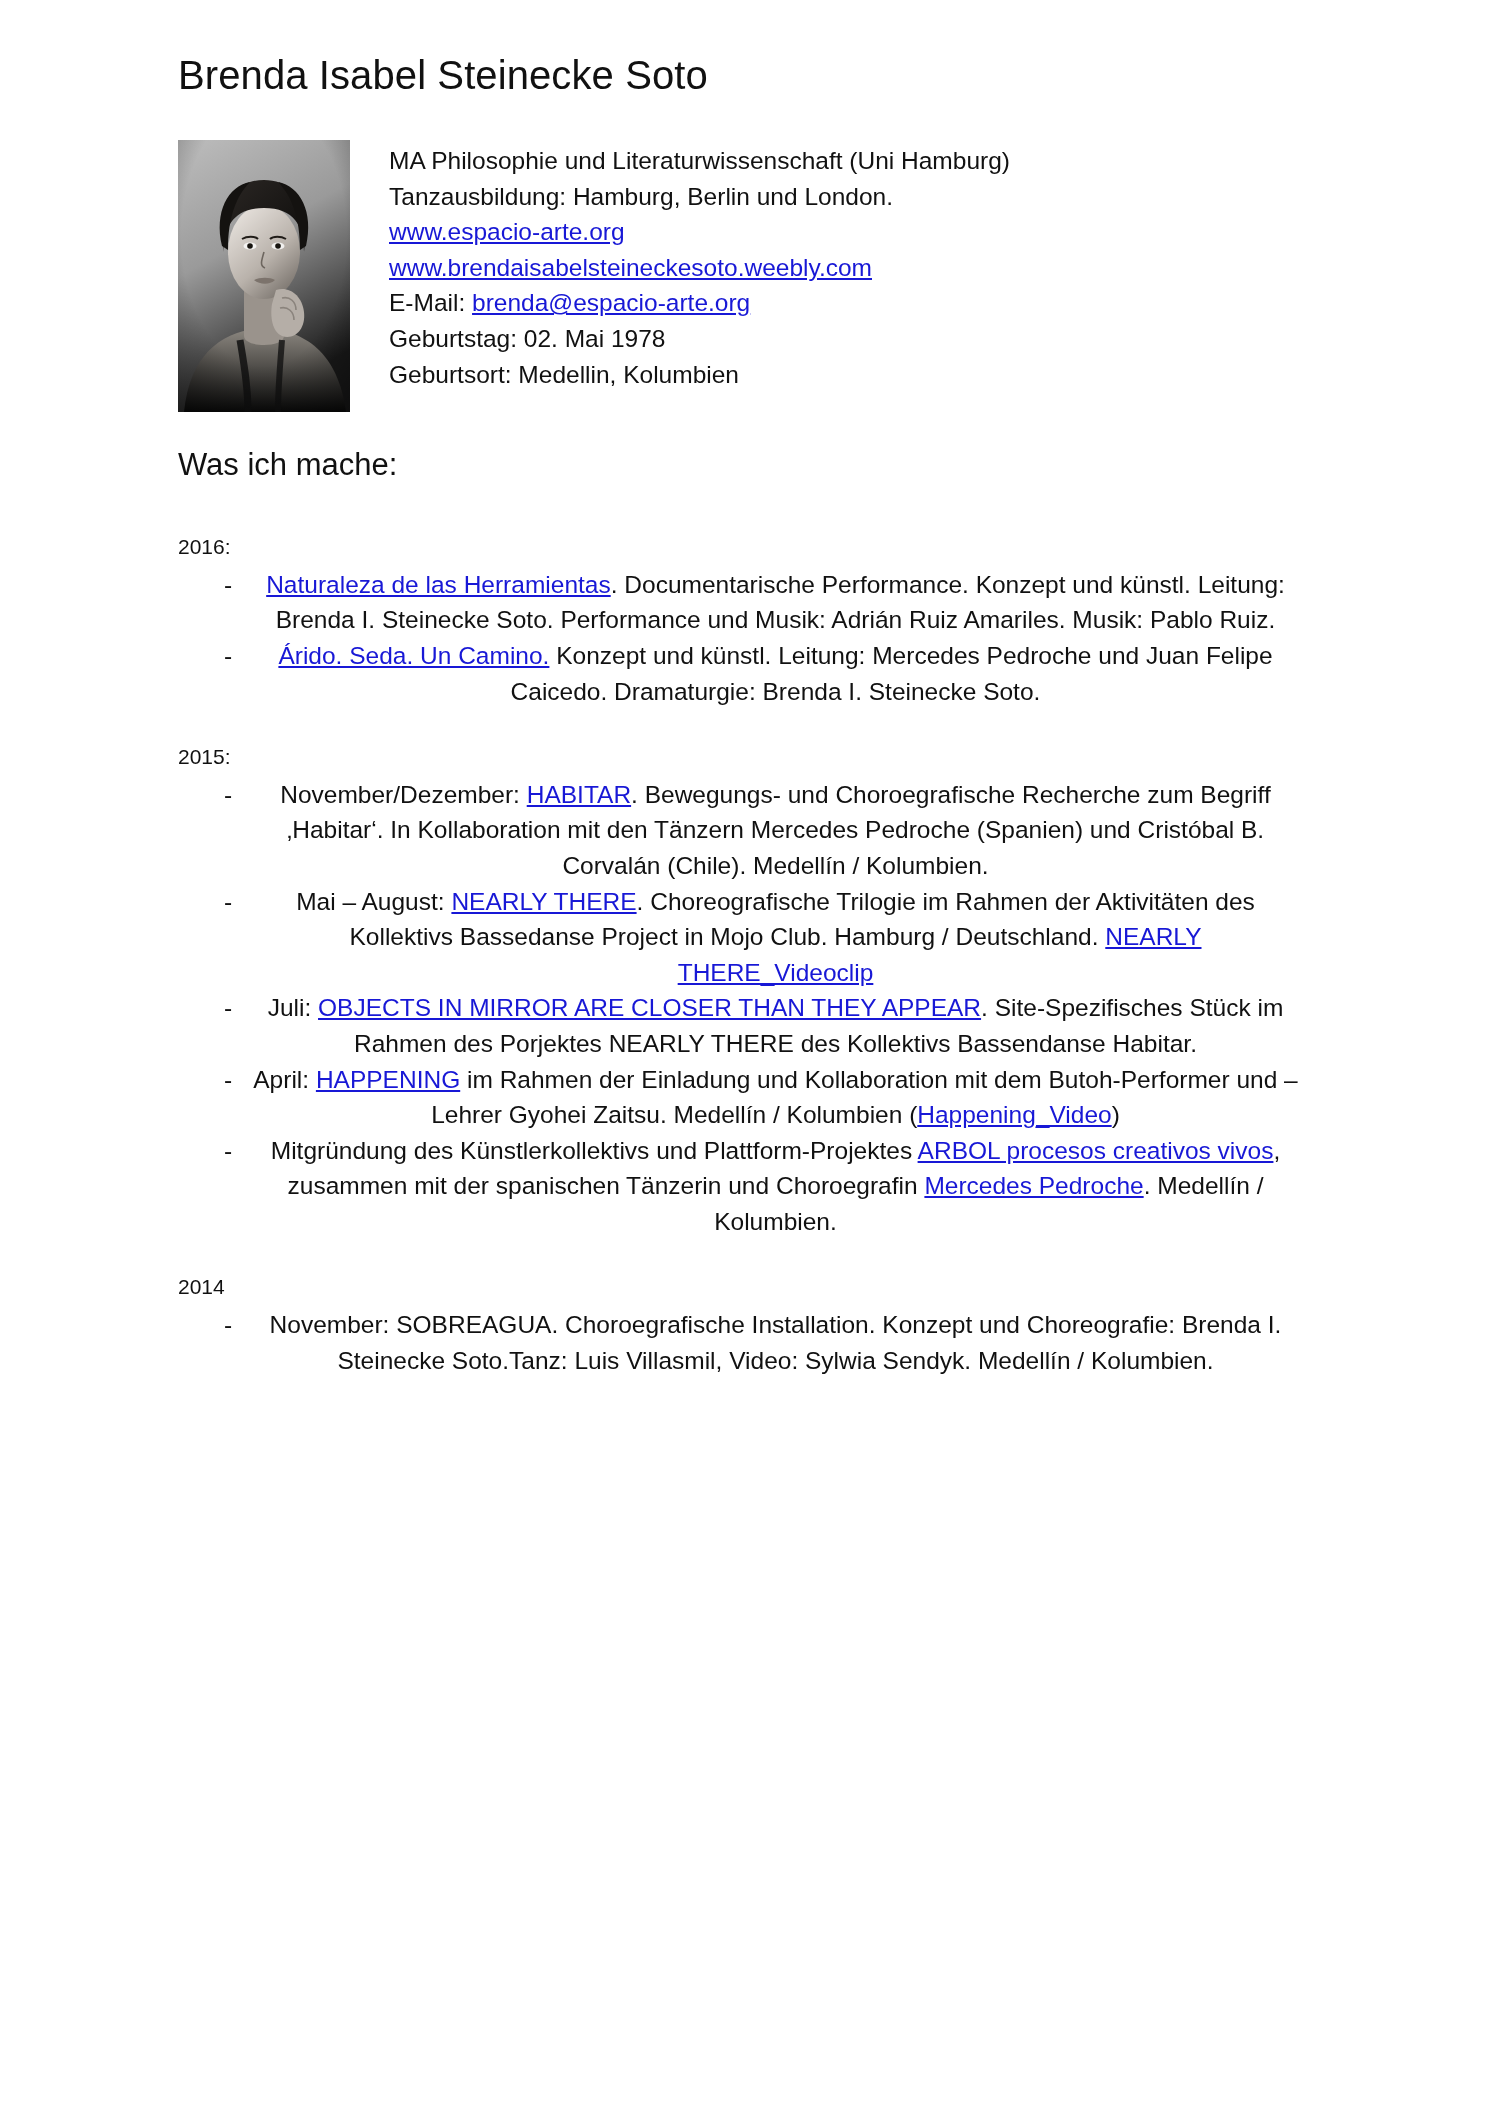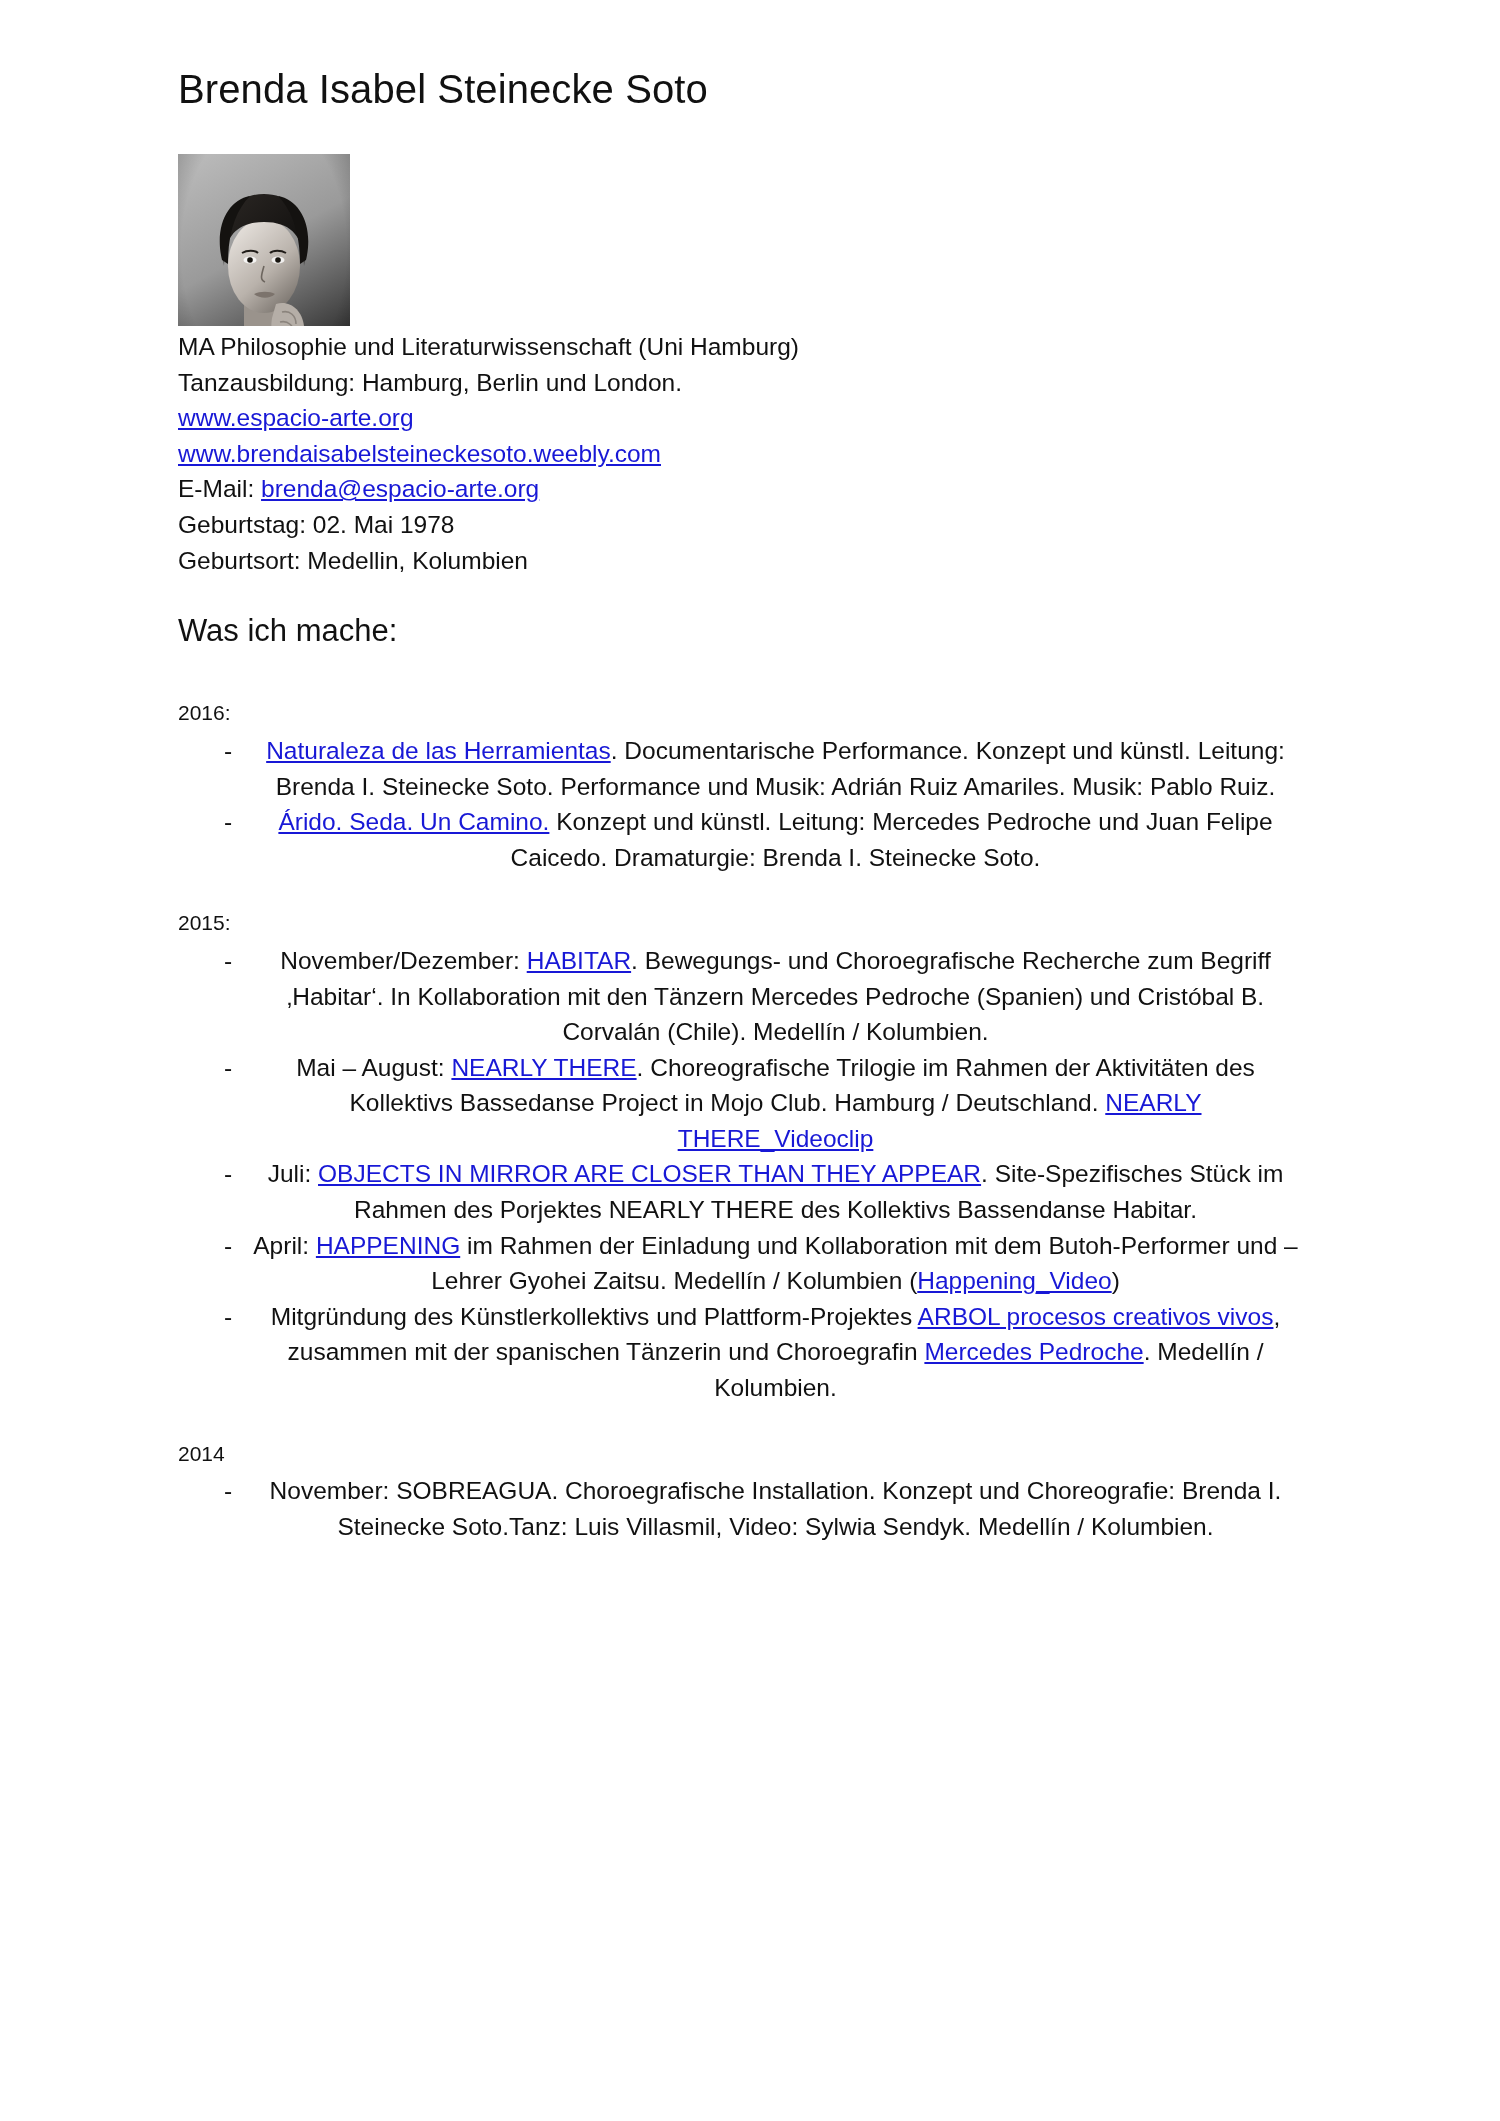--- a/index.html
+++ b/index.html
@@ -13,37 +13,36 @@
     font-family: "Liberation Sans", sans-serif;
     color: #000000;
     -webkit-font-smoothing: antialiased;
   }
   .page {
     position: relative;
     width: 1500px;
     height: 1511px;
     background: #ffffff;
     box-sizing: border-box;
-    padding: 66px 200px 0 178px;
+    padding: 52px 200px 0 178px;
   }
   
   .doc-title {
     font-size: 40px;
     font-weight: 400;
     letter-spacing: 0.1px;
     line-height: 1.15;
     margin: 0 0 42px 0;
     color: #111111;
   }
   
   .header-block {
     display: flex;
     align-items: flex-start;
     margin: 0 0 34px 0;
-    flex-direction: column;
   }
   .portrait {
     width: 172px;
     height: 272px;
     flex: 0 0 172px;
     margin-right: 39px;
     overflow: hidden;
     position: relative;
     background: #8d8d8d;
   }

